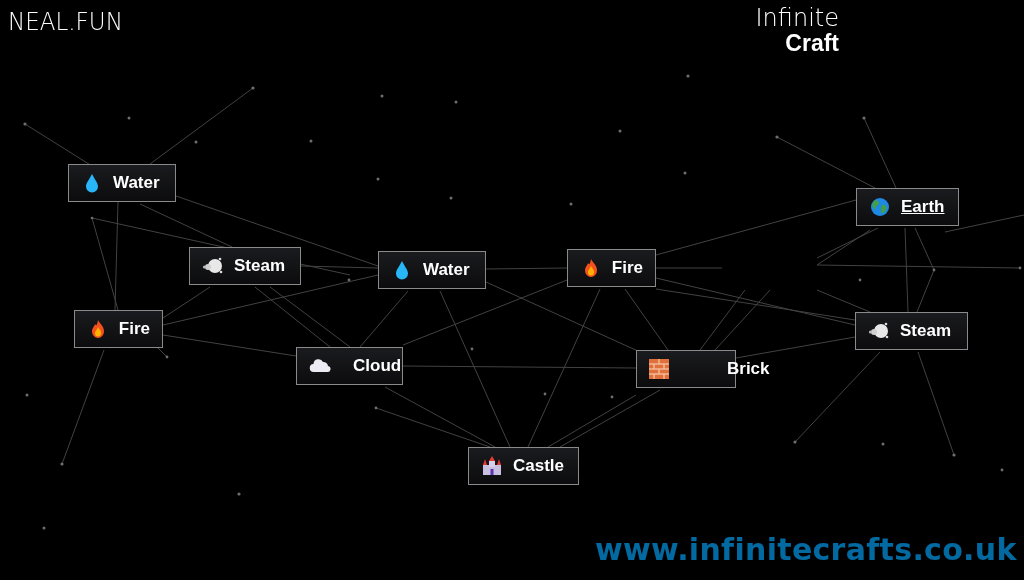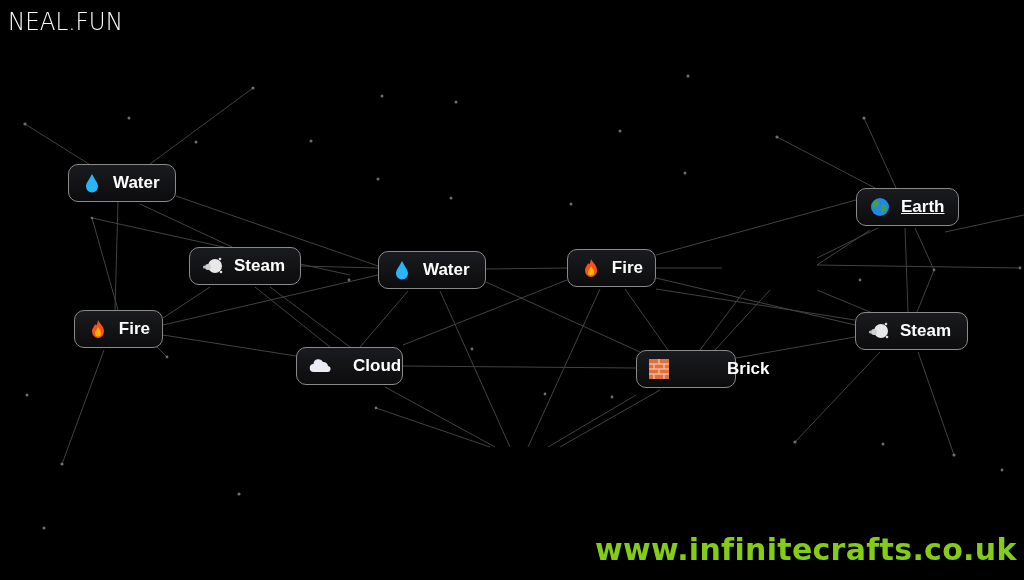--- a/index.html
+++ b/index.html
@@ -37,39 +37,39 @@
     .brand-right .l2 {
       font-family: "Liberation Sans", sans-serif;
       font-weight: bold; font-size: 23px;
       display: block; margin-top: 2px;
     }
     .node {
       position: absolute;
       height: 38px;
       box-sizing: border-box;
       border: 1px solid #8a8a8a;
-      border-radius: 10px;
+      border-radius: 0;
       background: linear-gradient(#1a1b1e, #0c0c0e);
       display: flex; align-items: center;
       padding: 0 12px 0 12px;
       color: #ffffff;
       font-weight: bold;
       font-size: 17px;
       white-space: nowrap;
       cursor: pointer;
       text-align: center;
     }
     .node .emoji {
       width: 22px; height: 22px;
       margin-right: 10px;
       display: inline-flex; align-items: center; justify-content: center;
     }
     .watermark {
       position: absolute; left: 595px; top: 532px;
-      color: #84cc16;
+      color: #0369a1;
       font-family: "DejaVu Sans", sans-serif;
       font-weight: bold;
       font-size: 30px;
       letter-spacing: 0.3px;
     }
   </style>
 </head>
 <body>
 
 <div id="canvas">
@@ -156,20 +156,24 @@
       <circle cx="795" cy="442" r="1.6"></circle>
       <circle cx="883" cy="444" r="1.5"></circle>
       <circle cx="954" cy="455" r="1.6"></circle>
       <circle cx="1020" cy="268" r="1.4"></circle>
       <circle cx="1002" cy="470" r="1.4"></circle>
     </g>
   </svg>
 
   <div class="brand-left">NEAL.FUN</div>
 
+  <div class="brand-right">
+    <span class="l1">Infinite</span>
+    <span class="l2">Craft</span>
+  </div>
 
   <div class="node" style="left:68px;top:164px;width:108px;">
     <span class="emoji">
       <svg width="16" height="20" viewBox="0 0 16 20">
           <path d="M8 1 C5 7 2 10 2 13.5 A6 6 0 0 0 14 13.5 C14 10 11 7 8 1Z" fill="#29b6f6"></path>
         </svg>
     </span>
     <span>Water</span>
   </div>
 
@@ -261,15 +265,28 @@
             <line x1="15" y1="5" x2="15" y2="10"></line>
             <line x1="10" y1="10" x2="10" y2="15"></line>
             <line x1="5" y1="15" x2="5" y2="20"></line>
             <line x1="15" y1="15" x2="15" y2="20"></line>
           </g>
         </svg>
     </span>
     <span>Brick</span>
   </div>
 
+  <div class="node" style="left:468px;top:447px;width:111px;">
+    <span class="emoji">
+      <svg width="22" height="20" viewBox="0 0 22 20">
+          <rect x="2" y="9" width="18" height="10" fill="#c9bfe0"></rect>
+          <rect x="8" y="5" width="6" height="6" fill="#d8d0ea"></rect>
+          <polygon points="2,9 4,3 6,9" fill="#e53935"></polygon>
+          <polygon points="16,9 18,3 20,9" fill="#e53935"></polygon>
+          <polygon points="8,5 11,0 14,5" fill="#e53935"></polygon>
+          <rect x="9.5" y="13" width="3" height="6" fill="#5e35b1"></rect>
+        </svg>
+    </span>
+    <span>Castle</span>
+  </div>
 
   <div class="watermark">www.infinitecrafts.co.uk</div>
 </div>
 
 </body></html>

